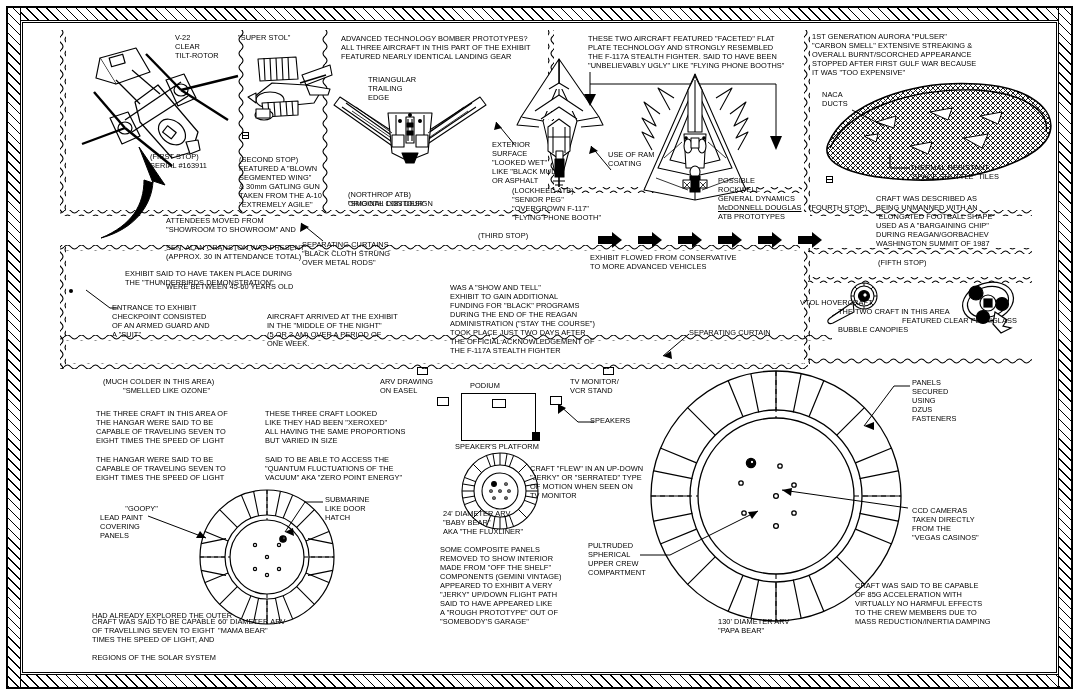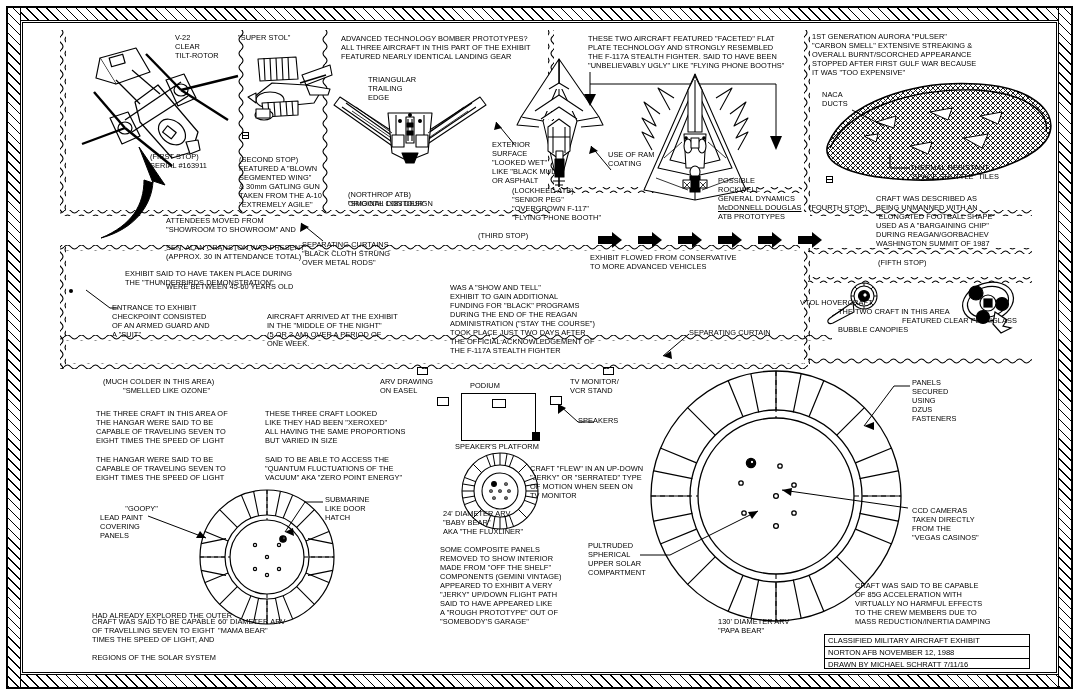--- a/index.html
+++ b/index.html
@@ -545,21 +545,21 @@
 
   <div class="txt" style="left:570px; top:377px;">TV MONITOR/</div>
   <div class="txt" style="left:570px; top:386px;">VCR STAND</div>
   <div class="box" style="left:603px; top:367px; width:11px; height:8px;"></div>
 
   <div class="box" style="left:550px; top:396px; width:12px; height:9px;"></div>
   <svg class="sv" style="left:552px; top:402px;" width="44" height="30">
     <path d="M6,2 L26,20 L42,20" stroke="#000" stroke-width="1" fill="none"></path>
     <path d="M6,2 L14,6 L6,12 Z" fill="#000"></path>
   </svg>
-  <div class="txt" style="left:578px; top:416px;">SPEAKERS</div>
+  <div class="txt" style="left:590px; top:416px;">SPEAKERS</div>
 
   <svg class="sv" style="left:460px; top:451px;" width="80" height="80" viewBox="0 0 80 80">
     <g stroke="#000" fill="#fff" stroke-width="1.1">
       <circle cx="40" cy="40" r="38" fill="#fff"></circle>
       <circle cx="40" cy="40" r="26" fill="#fff"></circle>
       <circle cx="40" cy="40" r="18" fill="#fff"></circle>
       <g stroke-width="1">
         <path d="M40,2 L40,14 M66.9,13.1 L58.4,21.6 M78,40 L66,40 M66.9,66.9 L58.4,58.4 M40,78 L40,66 M13.1,66.9 L21.6,58.4 M2,40 L14,40 M13.1,13.1 L21.6,21.6"></path>
         <path d="M53.5,4.7 L49.2,16 M75.3,26.5 L64,30.8 M75.3,53.5 L64,49.2 M53.5,75.3 L49.2,64 M26.5,75.3 L30.8,64 M4.7,53.5 L16,49.2 M4.7,26.5 L16,30.8 M26.5,4.7 L30.8,16"></path>
         <path d="M47,3 L45,15 M33,3 L35,15 M77,47 L65,45 M77,33 L65,35 M47,77 L45,65 M33,77 L35,65 M3,47 L15,45 M3,33 L15,35"></path>
@@ -688,32 +688,27 @@
   <div class="txt" style="left:912px; top:515px;">TAKEN DIRECTLY</div>
   <div class="txt" style="left:912px; top:524px;">FROM THE</div>
   <div class="txt" style="left:912px; top:533px;">"VEGAS CASINOS"</div>
 
   <svg class="sv" style="left:640px; top:505px;" width="120" height="54">
     <path d="M0,50 L30,50 L118,6" stroke="#000" stroke-width="1" fill="none"></path>
     <path d="M118,6 L108,7 L112,14 Z" fill="#000"></path>
   </svg>
   <div class="txt" style="left:588px; top:541px;">PULTRUDED</div>
   <div class="txt" style="left:588px; top:550px;">SPHERICAL</div>
-  <div class="txt" style="left:588px; top:559px;">UPPER SOLAR</div>
+  <div class="txt" style="left:588px; top:559px;">UPPER CREW</div>
   <div class="txt" style="left:588px; top:568px;">COMPARTMENT</div>
 
   <div class="txt c" style="left:718px; top:617px; width:120px;">130' DIAMETER ARV</div>
   <div class="txt c" style="left:718px; top:626px; width:120px;">"PAPA BEAR"</div>
 
   <div class="txt" style="left:855px; top:581px;">CRAFT WAS SAID TO BE CAPABLE</div>
   <div class="txt" style="left:855px; top:590px;">OF 85G ACCELERATION WITH</div>
   <div class="txt" style="left:855px; top:599px;">VIRTUALLY NO HARMFUL EFFECTS</div>
   <div class="txt" style="left:855px; top:608px;">TO THE CREW MEMBERS DUE TO</div>
   <div class="txt" style="left:855px; top:617px;">MASS REDUCTION/INERTIA DAMPING</div>
 
 
-  <div class="titleblock" style="left:824px; top:634px; width:206px; height:35px;">
-    <div class="trow">CLASSIFIED MILITARY AIRCRAFT EXHIBIT</div>
-    <div class="trow">NORTON AFB NOVEMBER 12, 1988</div>
-    <div class="trow">DRAWN BY MICHAEL SCHRATT 7/11/16</div>
-  </div>
 
 </div>
 
 </body></html>

